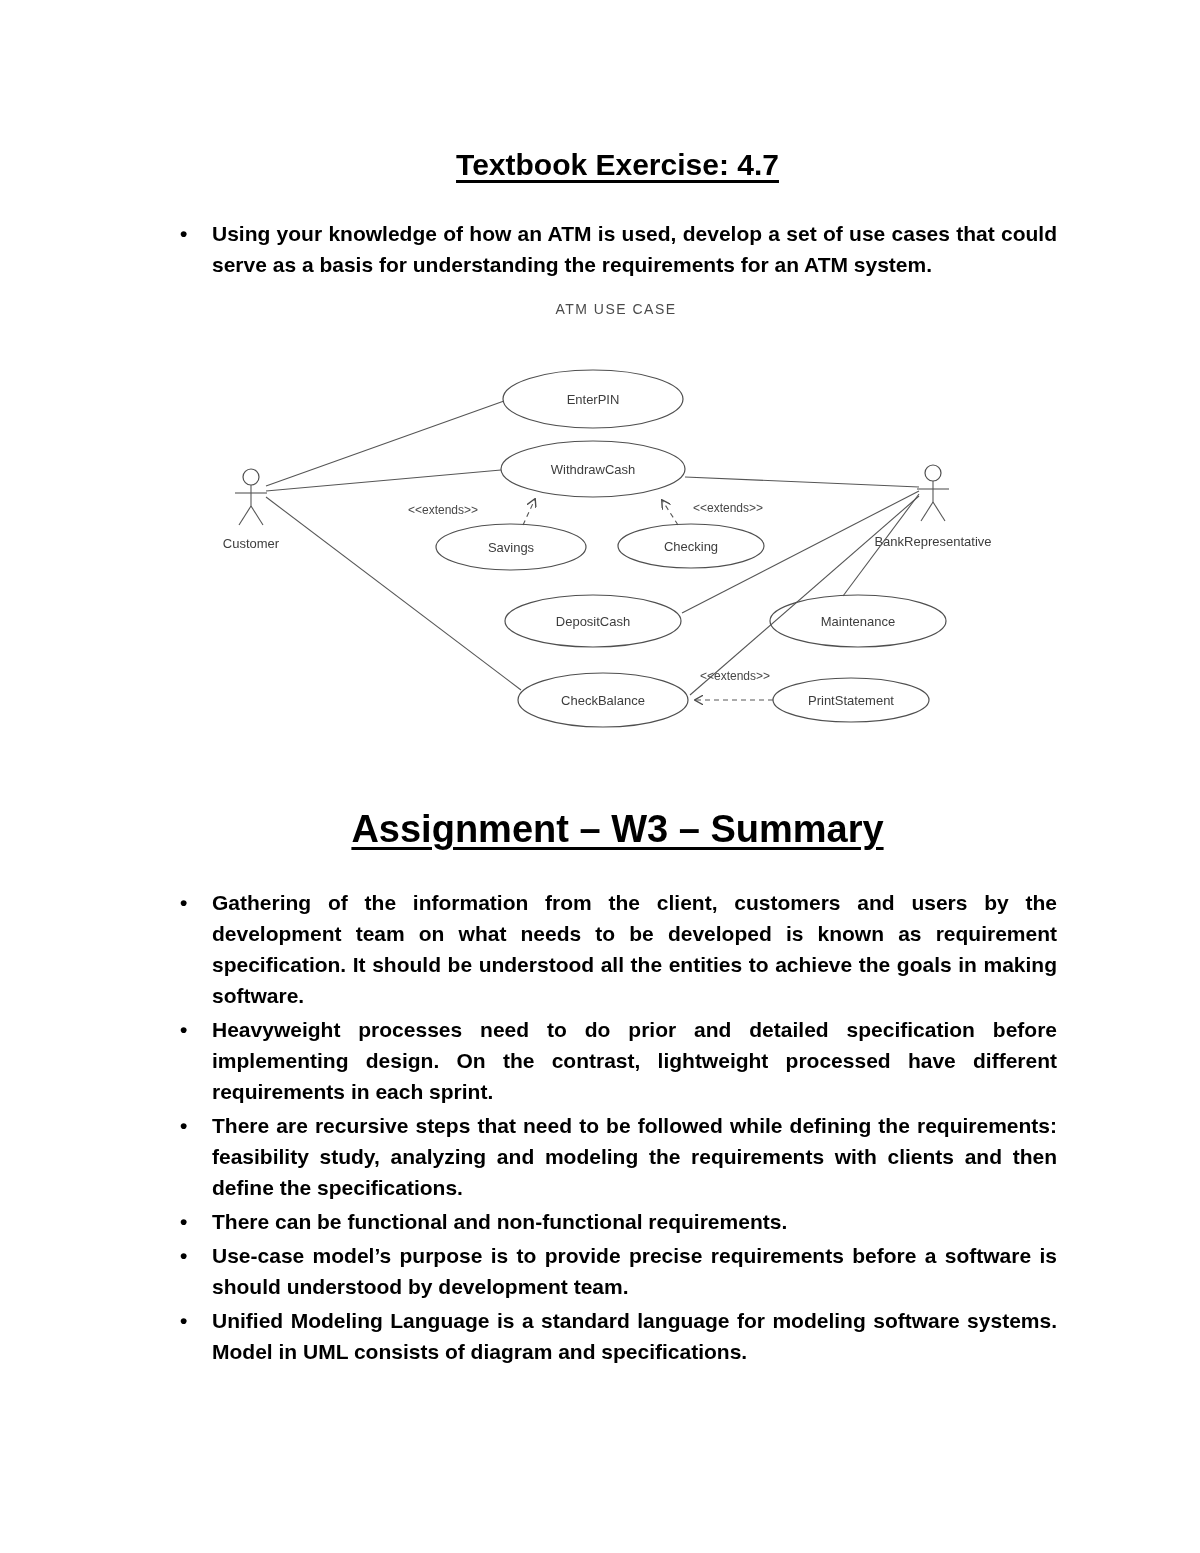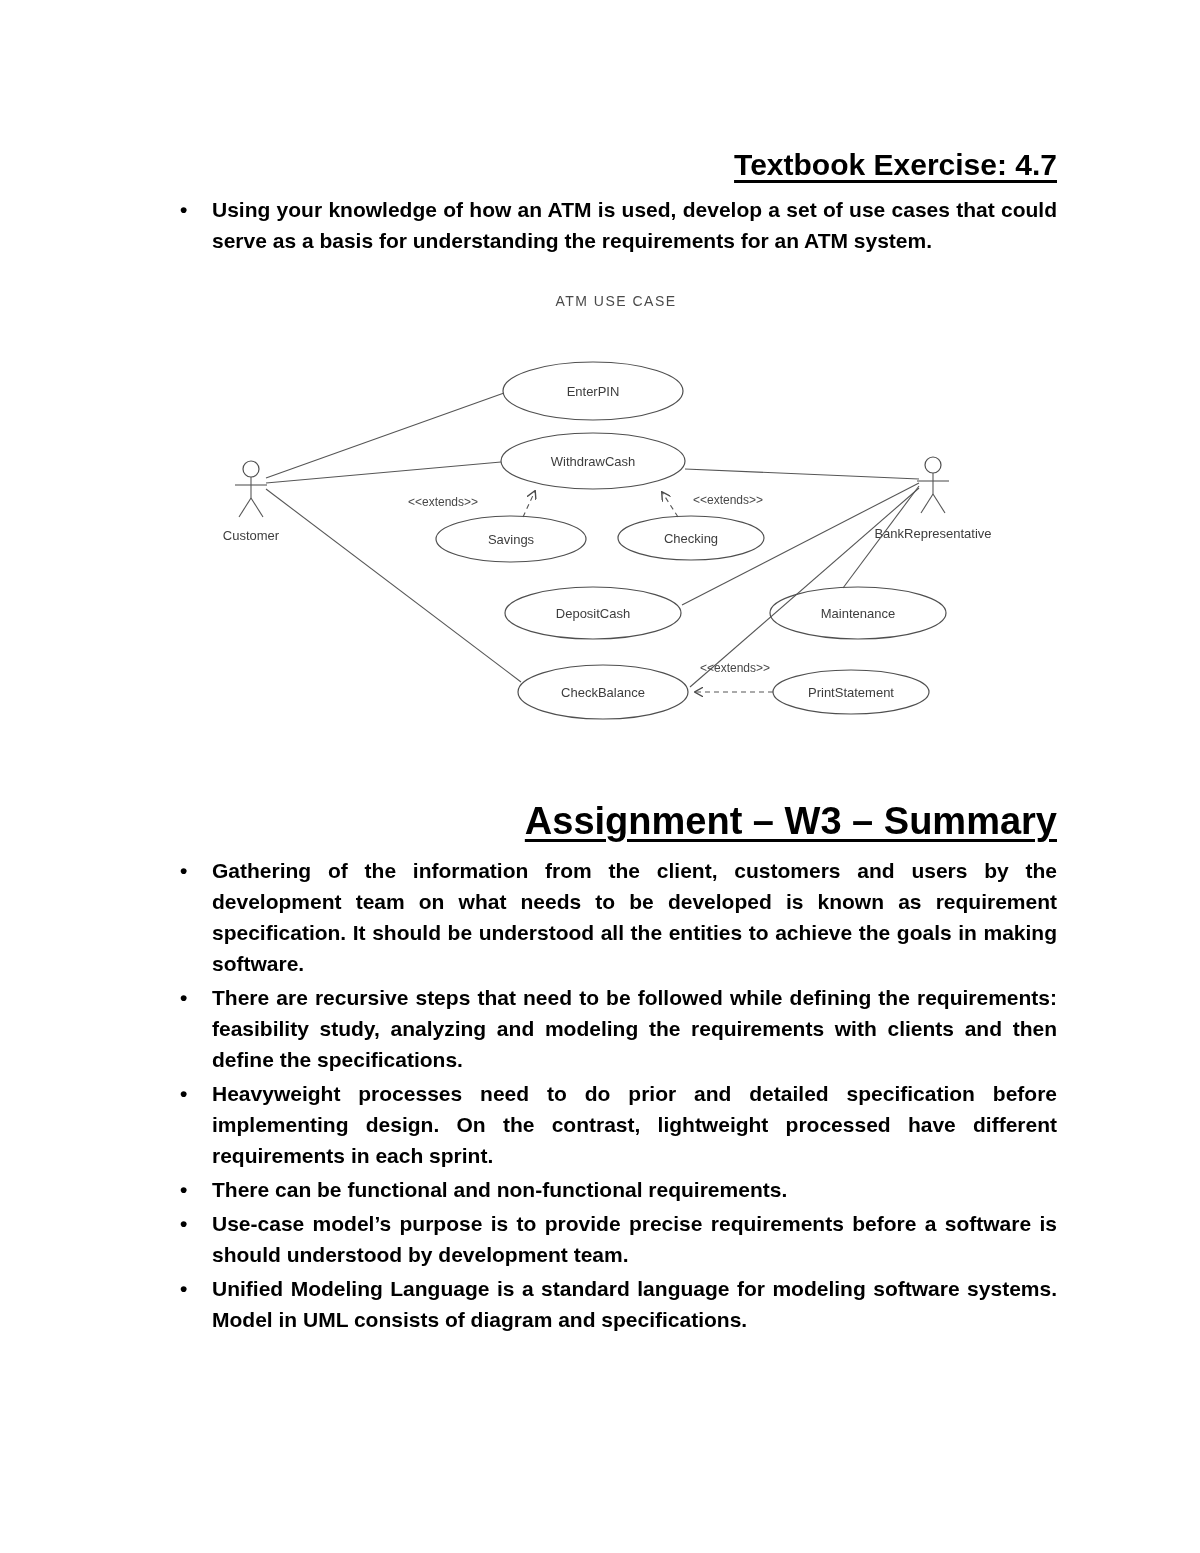--- a/index.html
+++ b/index.html
@@ -14,35 +14,35 @@
     height: 1553px;
     margin: 0 auto;
     background: #ffffff;
     overflow: hidden;
   }
   .content {
     padding: 0 143px 0 178px;
   }
   .doc-title {
     margin: 148px 0 0 0;
-    text-align: right;
+    text-align: center;
     font-size: 30px;
     font-weight: 700;
     color: #000;
     text-decoration: underline;
     text-decoration-thickness: 2.5px;
     text-underline-offset: 5px;
   }
   .doc-title.second {
     margin-top: 52px;
     font-size: 38px;
   }
   ul.bullets {
     list-style: none;
-    margin: 12px 0 0 0;
+    margin: 36px 0 0 0;
     padding: 0;
   }
   ul.bullets li {
     position: relative;
     padding-left: 34px;
     margin: 0 0 3px 0;
     font-size: 21px;
     font-weight: 700;
     line-height: 31px;
     color: #000;
@@ -51,21 +51,21 @@
   }
   ul.bullets li::before {
     content: "\2022";
     position: absolute;
     left: 2px;
     top: 0;
     font-size: 21px;
   }
   .diagram-wrap {
     width: 860px;
-    margin: 30px auto 0 auto;
+    margin: 14px auto 0 auto;
     text-align: right;
   }
   .diagram-wrap svg {
     display: block;
   }
   .uml-text {
     fill: #3d3d3d;
     font-family: "Liberation Sans", sans-serif;
     font-size: 13px;
   }
@@ -190,21 +190,21 @@
           <ellipse class="shape" cx="663" cy="406" rx="78" ry="22"></ellipse>
           <text class="uml-text" x="663" y="411" text-anchor="middle">PrintStatement</text>
         </g>
       </svg>
     </div>
 
     <h1 class="doc-title second">Assignment – W3 – Summary</h1>
 
     <ul class="bullets">
       <li>Gathering of the information from the client, customers and users by the development team on what needs to be developed is known as requirement specification. It should be understood all the entities to achieve the goals in making software.</li>
+      <li>Heavyweight processes need to do prior and detailed specification before implementing design. On the contrast, lightweight processed have different requirements in each sprint.</li>
       <li>There are recursive steps that need to be followed while defining the requirements: feasibility study, analyzing and modeling the requirements with clients and then define the specifications.</li>
-      <li>Heavyweight processes need to do prior and detailed specification before implementing design. On the contrast, lightweight processed have different requirements in each sprint.</li>
       <li>There can be functional and non-functional requirements.</li>
       <li>Use-case model’s purpose is to provide precise requirements before a software is should understood by development team.</li>
       <li>Unified Modeling Language is a standard language for modeling software systems. Model in UML consists of diagram and specifications.</li>
     </ul>
 
   </div>
 </div>
 
 </body></html>

